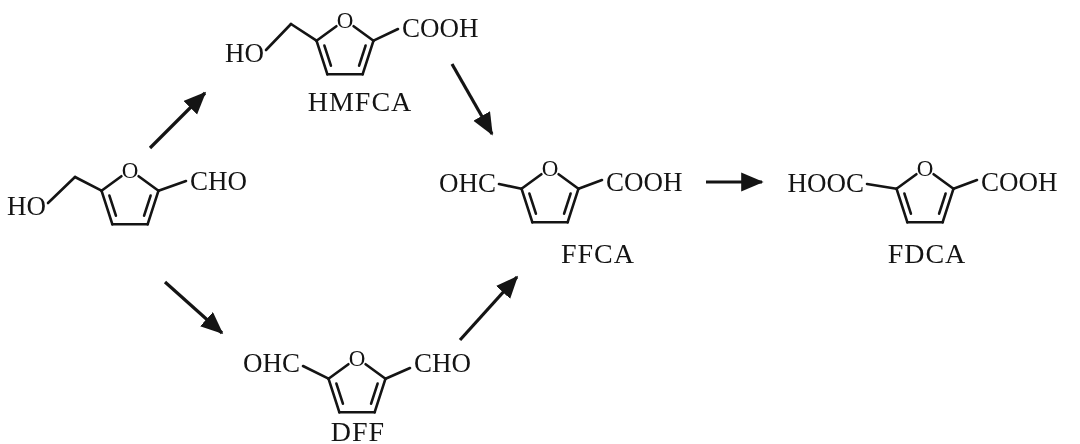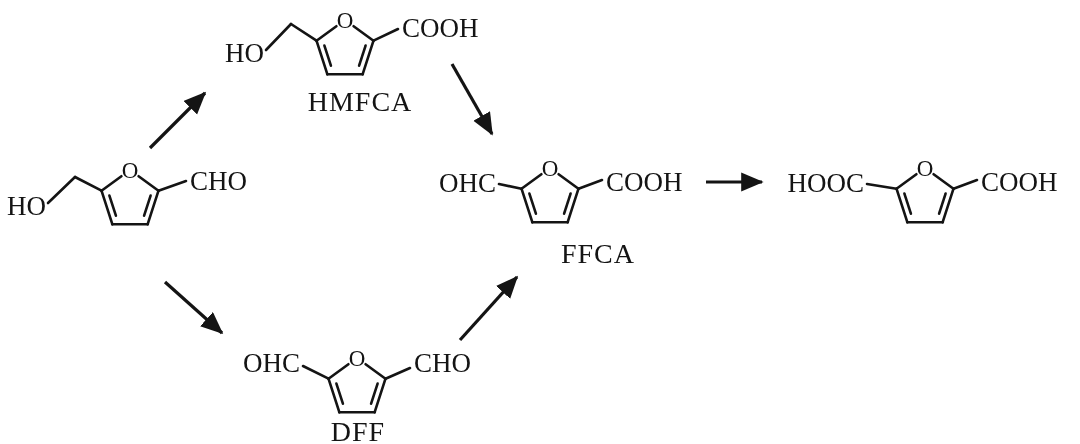--- a/index.html
+++ b/index.html
@@ -133,20 +133,21 @@
       <line x1="134.4" y1="43.6" x2="140.9" y2="63.7"></line>
     </g>
     <g>
       <line x1="97" y1="34" x2="126.5" y2="38.7"></line>
       <line x1="183.5" y1="38.7" x2="207" y2="30"></line>
     </g>
     <text text-anchor="end" x="94" y="42">HOOC</text>
     <text class="ring-o" text-anchor="middle" x="155" y="26">O</text>
     <text x="211" y="41">COOH</text>
   </svg>
+  <div class="mol-name" style="left:927px; top:238px;">FDCA</div>
 
   <svg class="arrows" width="1080" height="444" viewBox="0 0 1080 444">
     <defs>
       <marker id="ah" markerWidth="8" markerHeight="8" refX="6.5" refY="3" orient="auto" markerUnits="strokeWidth">
         <path d="M0,0 L7,3 L0,6 Z" fill="#141414"></path>
       </marker>
     </defs>
     <line x1="150" y1="148" x2="205" y2="93" marker-end="url(#ah)"></line>
     <line x1="165" y1="282" x2="222" y2="333" marker-end="url(#ah)"></line>
     <line x1="452" y1="64" x2="492" y2="134" marker-end="url(#ah)"></line>

